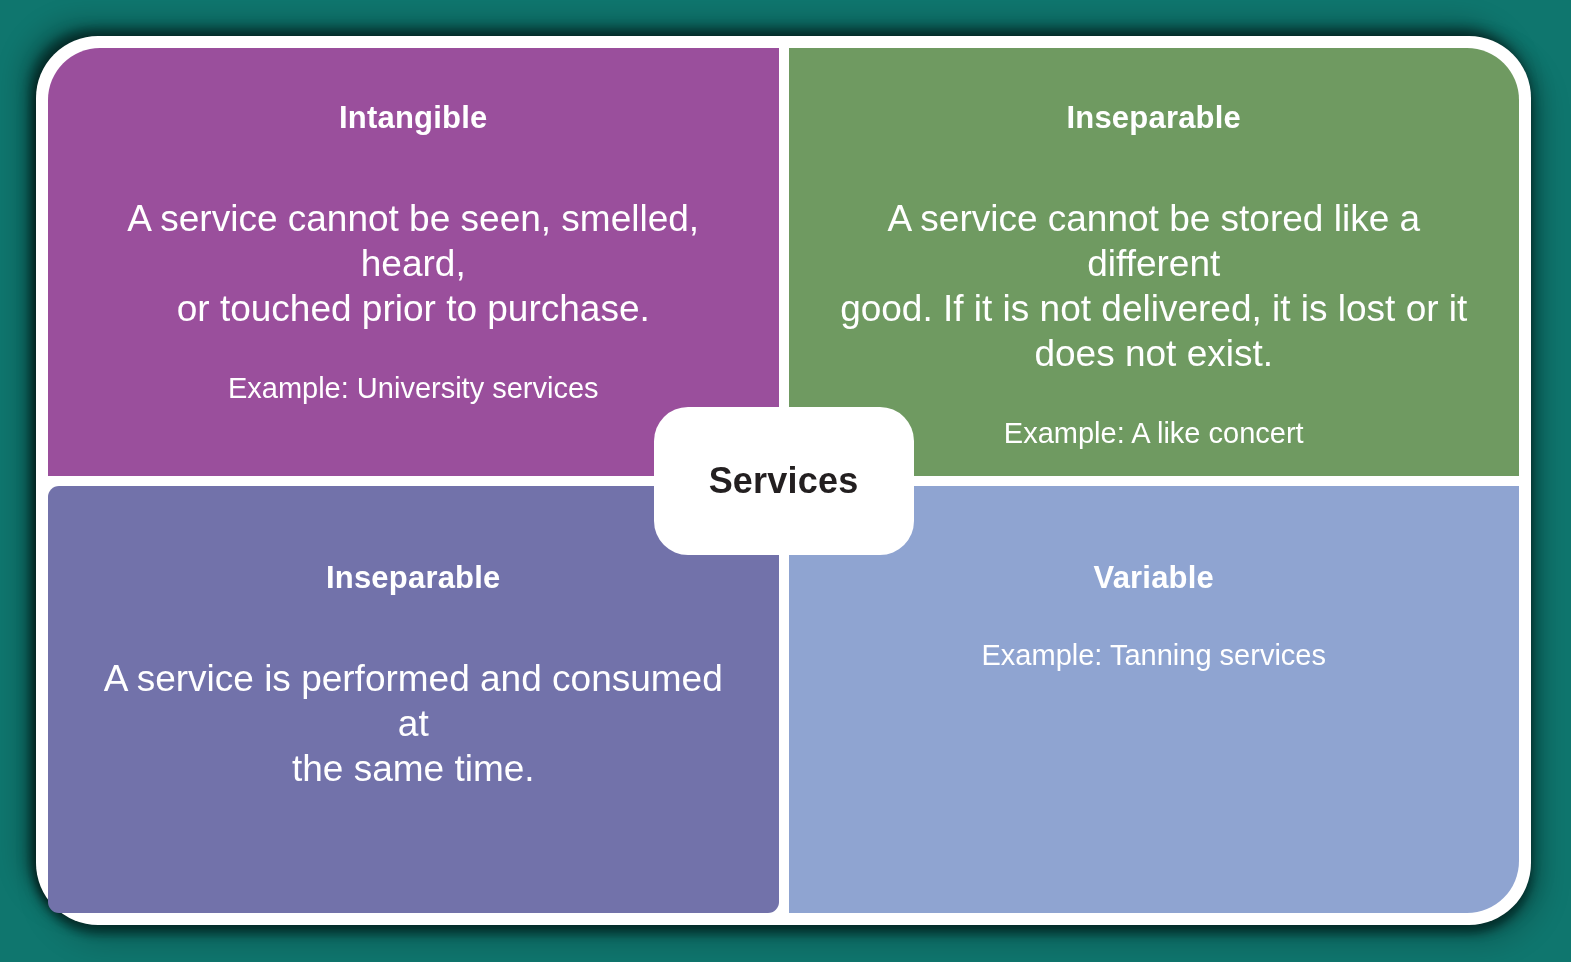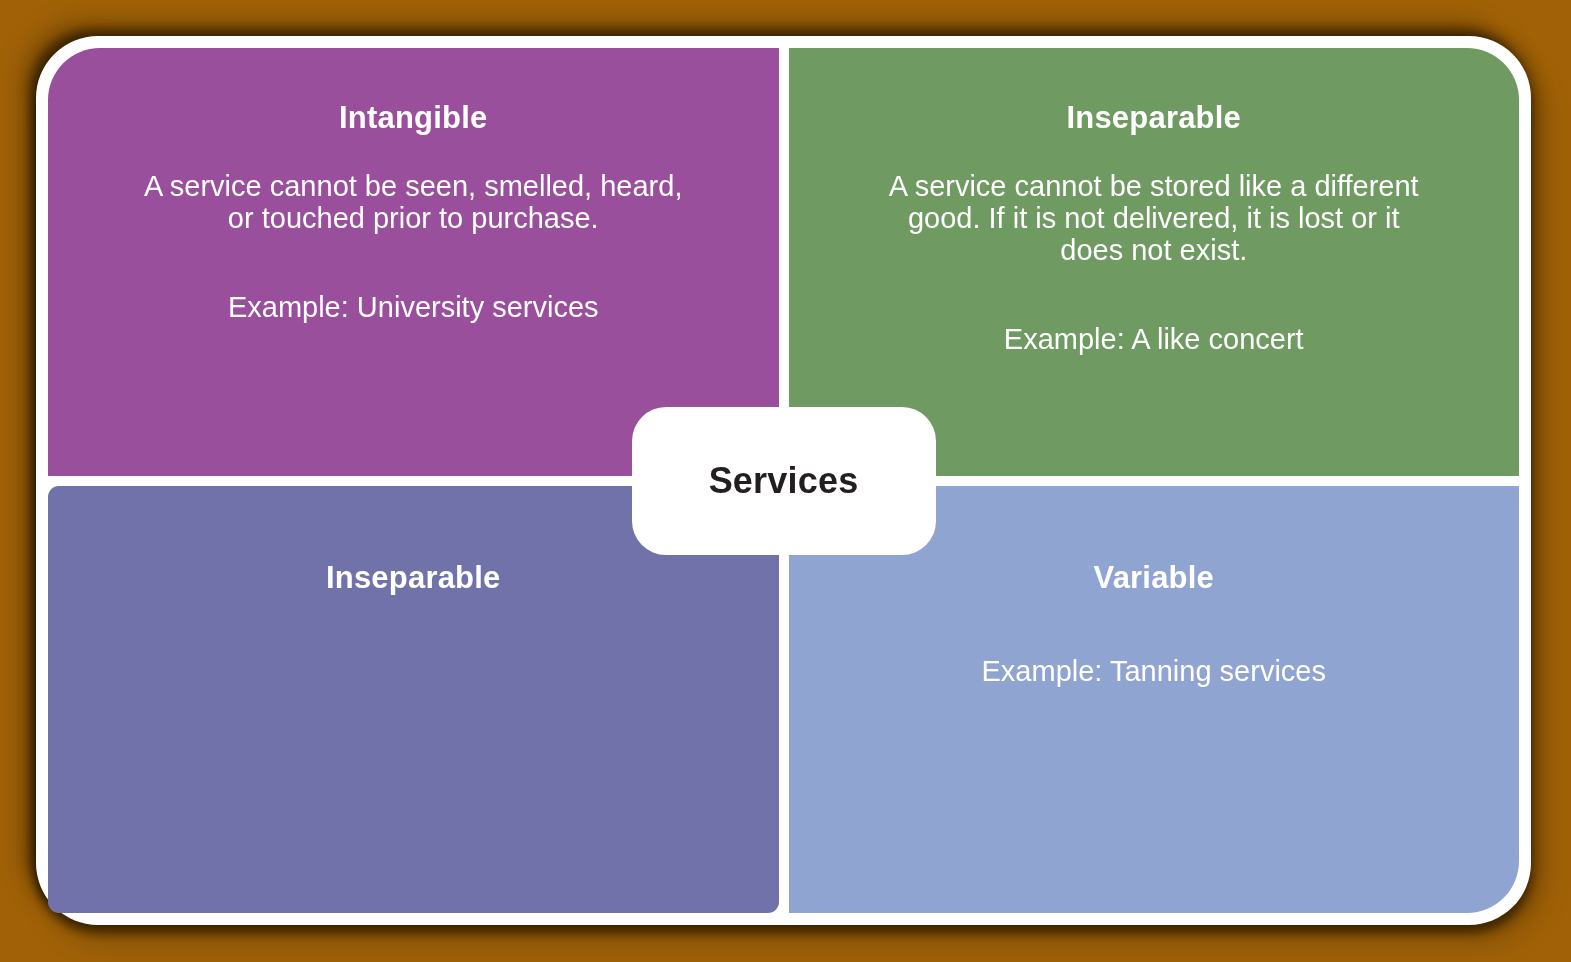--- a/index.html
+++ b/index.html
@@ -8,21 +8,21 @@
     background: #ffffff;
     width: 1571px;
     height: 962px;
     font-family: "Liberation Sans", sans-serif;
     overflow: hidden;
   }
   .stage {
     position: relative;
     width: 1571px;
     height: 962px;
-    background: #a16207;
+    background: #0f766e;
   }
   .card {
     position: absolute;
     left: 36px;
     top: 36px;
     width: 1495px;
     height: 889px;
     background: #ffffff;
     border-radius: 62px;
     box-sizing: border-box;
@@ -57,38 +57,38 @@
   .q-tr { border-top-right-radius: 52px; }
   .q-bl { border-bottom-left-radius: 52px; }
   .q-br { border-bottom-right-radius: 52px; }
   .q-title {
     font-size: 31px;
     font-weight: bold;
     line-height: 40px;
     letter-spacing: 0.2px;
   }
   .q-desc {
-    font-size: 29px;
-    line-height: 32px;
-    margin-top: 32px;
+    font-size: 37px;
+    line-height: 45px;
+    margin-top: 58px;
     white-space: pre-line;
     max-width: 672px;
   }
   .q-example {
     font-size: 29px;
     line-height: 45px;
-    margin-top: 51px;
+    margin-top: 35px;
     white-space: pre-line;
   }
   .center-badge {
     position: absolute;
     left: 50%;
     top: 50%;
     transform: translate(-50%, -50%);
-    width: 304px;
+    width: 260px;
     height: 148px;
     background: #ffffff;
     border-radius: 34px;
     display: flex;
     align-items: center;
     justify-content: center;
     z-index: 5;
   }
   .center-label {
     font-size: 36px;
@@ -114,20 +114,22 @@
       <div class="quadrant row-top q-tr" style="background: rgb(111, 154, 97);">
         <div class="q-title">Inseparable</div>
         <div class="q-desc">A service cannot be stored like a different
 good. If it is not delivered, it is lost or it
 does not exist.</div>
         <div class="q-example">Example: A like concert</div>
       </div>
 
       <div class="quadrant row-bottom q-bl" style="background: rgb(114, 114, 170); border-radius: 11px;">
         <div class="q-title">Inseparable</div>
+        <div class="q-desc">A service is performed and consumed at
+the same time.</div>
       </div>
 
       <div class="quadrant row-bottom q-br" style="background: rgb(143, 164, 209); text-align: center;">
         <div class="q-title">Variable</div>
         <div class="q-example">Example: Tanning services</div>
       </div>
 
       <div class="center-badge">
         <div class="center-label">Services</div>
       </div>

